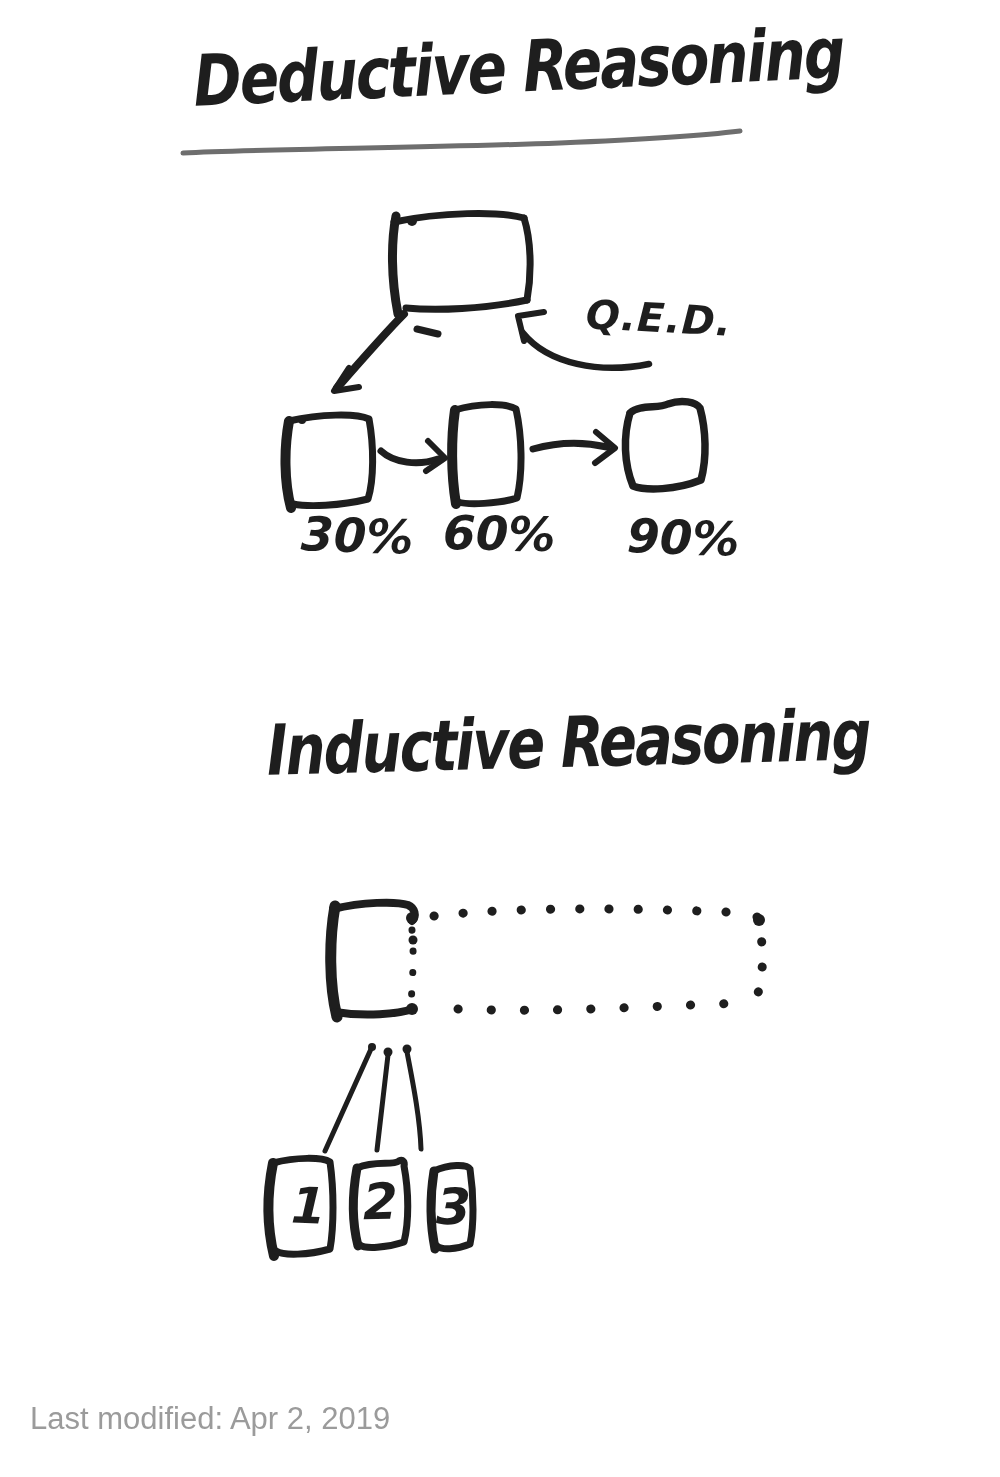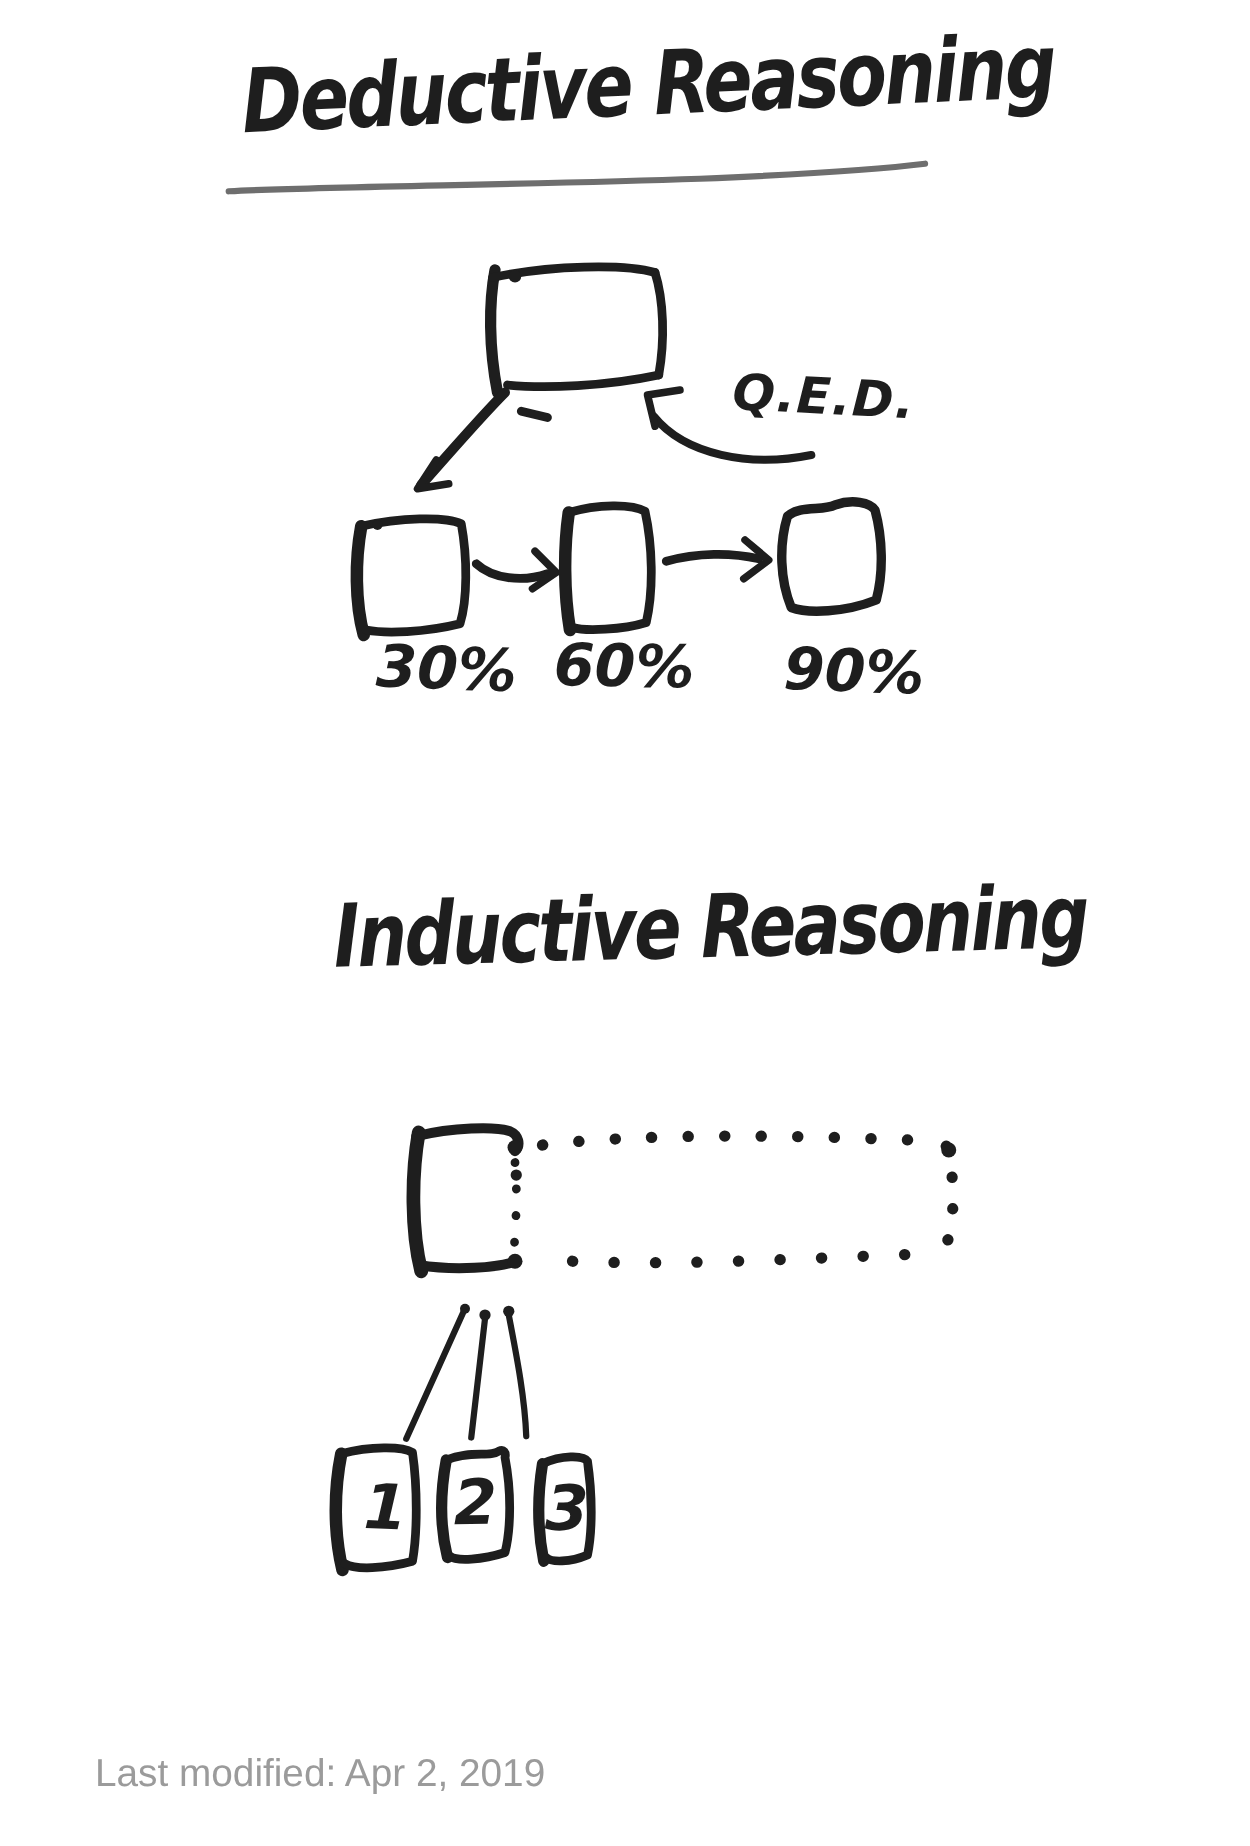--- a/index.html
+++ b/index.html
@@ -73,21 +73,20 @@
   .num-2{left:363px;top:1177px;transform:rotate(-1deg);}
   .num-3{left:436px;top:1182px;transform:rotate(1deg);}
   .footer-text{
     position:absolute;
     left:30px;top:1401px;
     font-size:31px;
     color:var(--footer);
     font-family:"Liberation Sans", sans-serif;
     font-weight:400;
     white-space:nowrap;
-    margin-left:46px;
   }
 </style>
 </head>
 <body>
 
 <div class="canvas">
 
   <svg class="ink-layer" viewBox="0 0 1000 1477">
 
     <g>

